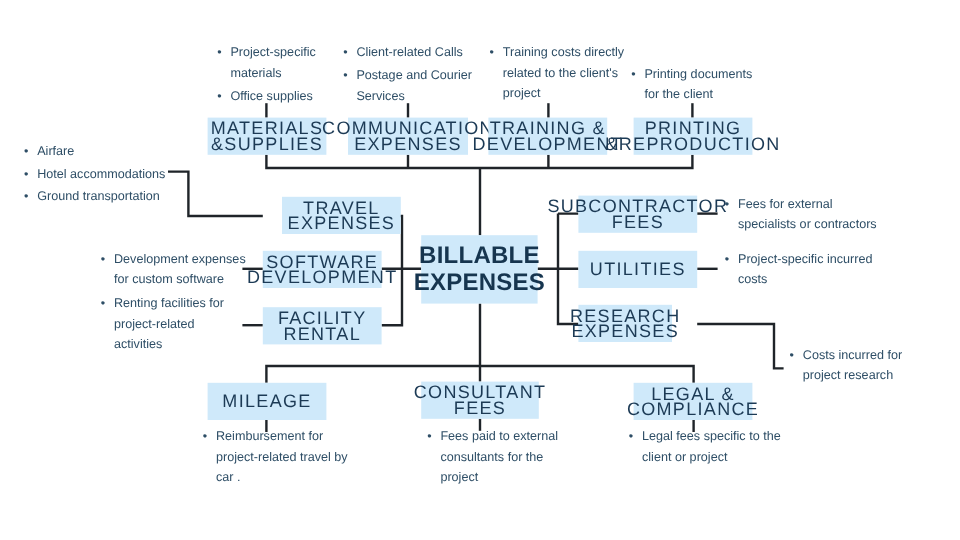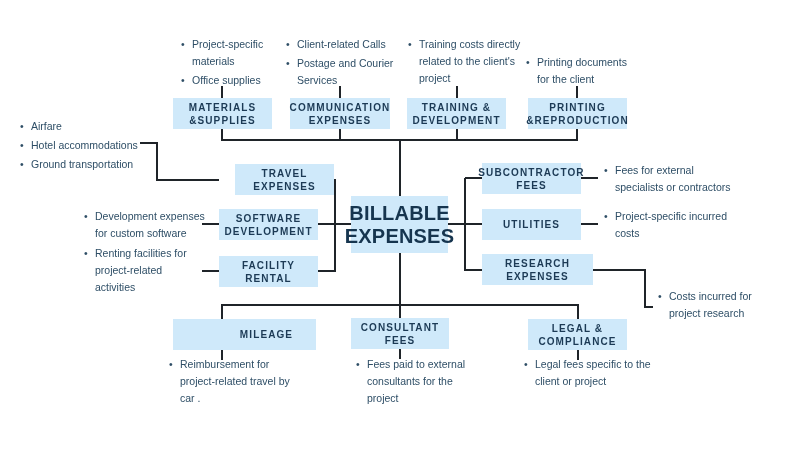--- a/index.html
+++ b/index.html
@@ -4,21 +4,21 @@
 <style>
   html,body{margin:0;padding:0;background:#ffffff;}
   .canvas{
     position:relative;width:800px;height:450px;background:#ffffff;overflow:hidden;
     font-family:"Liberation Sans", sans-serif;
   }
   .lines{position:absolute;left:0;top:0;width:800px;height:450px;}
   .node{
     position:absolute;background:#cfe9fa;color:#1c3a55;
     display:flex;align-items:center;justify-content:center;text-align:center;
-    font-size:10px;font-weight:bold;letter-spacing:1.1px;line-height:13px;
+    font-size:15px;font-weight:normal;letter-spacing:1.1px;line-height:13px;
     white-space:pre-line;
   }
   .node.center{
     font-size:20px;font-weight:700;letter-spacing:0.2px;line-height:23px;
     color:#16354f;
   }
   ul.notes{position:absolute;margin:0;padding:0;list-style:none;}
   ul.notes li{
     position:relative;padding-left:11px;margin:0 0 2px 0;
     font-size:10.5px;line-height:17px;color:#2e4e66;
@@ -72,24 +72,24 @@
   <div class="node" style="left:219px;top:164px;width:99px;height:31px;margin-left:16px;">TRAVEL
 EXPENSES</div>
   <div class="node" style="left:219px;top:209px;width:99px;height:31px;">SOFTWARE
 DEVELOPMENT</div>
   <div class="node" style="left:219px;top:256px;width:99px;height:31px;">FACILITY
 RENTAL</div>
 
   <div class="node" style="left:482px;top:163px;width:99px;height:31px;">SUBCONTRACTOR
 FEES</div>
   <div class="node" style="left:482px;top:209px;width:99px;height:31px;">UTILITIES</div>
-  <div class="node" style="left:482px;top:254px;width:111px;height:31px;">RESEARCH
+  <div class="node" style="left:482px;top:254px;width:78px;height:31px;">RESEARCH
 EXPENSES</div>
 
-  <div class="node" style="left:173px;top:319px;width:99px;height:31px;padding-left:44px;">MILEAGE</div>
+  <div class="node" style="left:173px;top:319px;width:99px;height:31px;">MILEAGE</div>
   <div class="node" style="left:351px;top:318px;width:98px;height:31px;">CONSULTANT
 FEES</div>
   <div class="node" style="left:528px;top:319px;width:99px;height:31px;">LEGAL &amp;
 COMPLIANCE</div>
 
   <ul class="notes" style="left:181px;top:36px;width:106px;">
     <li>Project-specific materials</li>
     <li>Office supplies</li>
   </ul>
   <ul class="notes" style="left:286px;top:36px;width:112px;">

